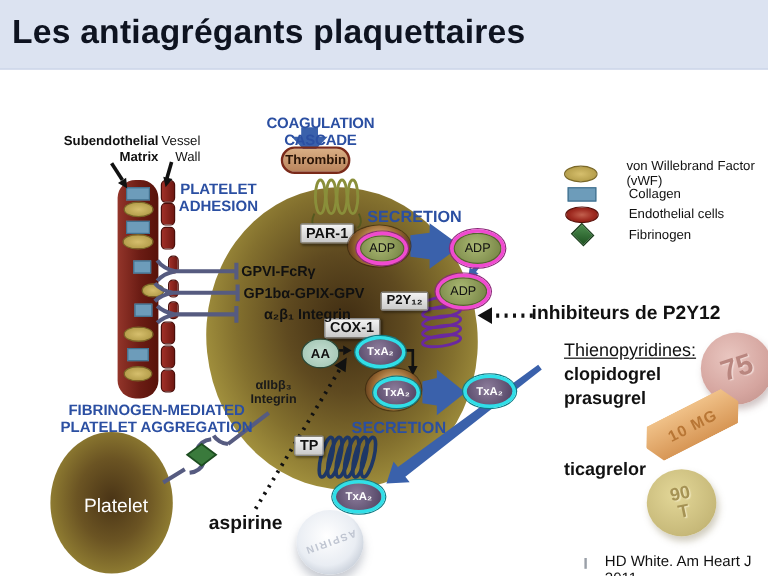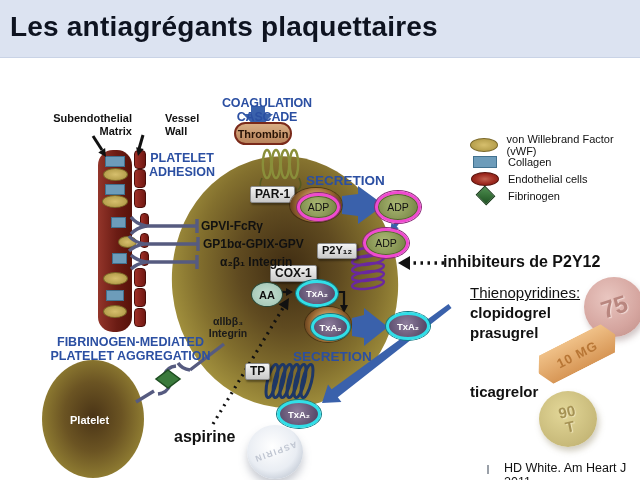--- a/index.html
+++ b/index.html
@@ -30,41 +30,41 @@
   .column{position:absolute;left:98px;top:150px;width:34px;height:182px;border-radius:15px;z-index:2;
        background:linear-gradient(90deg,#93352a,#6b1c14 55%,#571209);}
   .col-rect{position:absolute;background:#6d9cba;border:1px solid #41718f;}
   .col-vwf{position:absolute;border-radius:50%;background:radial-gradient(#d6bf6d,#a9923f);border:1px solid #7a6828;}
   .endo{position:absolute;width:10px;height:17px;border-radius:4px;z-index:2;
        background:linear-gradient(90deg,#a03028,#701812);border:1px solid #4a0e0a;}
   .endo.sm{width:7px;height:13px;}
   .lbl{position:absolute;color:#111;line-height:1.15;}
   svg.net{position:absolute;left:0;top:0;z-index:3;}
   .z4{z-index:4;}
-  .legend-row{display:flex;align-items:center;height:17px;gap:8px;}
+  .legend-row{display:flex;align-items:center;height:17px;gap:24px;}
   .swwrap{width:30px;display:flex;justify-content:center;align-items:center;}
   .sw-vwf{width:26px;height:12px;border-radius:50%;background:radial-gradient(#d6bf6d,#a9923f);border:1px solid #7a6828;}
   .sw-col{width:22px;height:10px;background:#6d9cba;border:1px solid #41718f;}
   .sw-endo{width:26px;height:12px;border-radius:50%;background:radial-gradient(ellipse at center,#c2604e 0%,#9e2a20 55%,#7c1b12);border:1px solid #58100a;}
   .sw-fib{width:11px;height:11px;background:linear-gradient(135deg,#4e8f50,#1e5221);border:1px solid #143a16;transform:rotate(45deg) scaleX(1.15);}
   .legend-label{font-size:11px;color:#111;}
   .pill{position:absolute;display:flex;align-items:center;justify-content:center;z-index:2;}
 </style>
 </head>
 <body>
 
 <div class="slide">
 
   <div class="header">
     <div class="title">Les antiagrégants plaquettaires</div>
   </div>
 
   <div class="platelet-main"></div>
   <div class="platelet-small"></div>
-  <div class="lbl z4" style="left:70px;top:414px;width:50px;text-align:left;color:#fff;font-weight:bold;font-size:11px;">Platelet</div>
+  <div class="lbl z4" style="left:70px;top:414px;width:50px;text-align:right;color:#fff;font-weight:normal;font-size:16px;">Platelet</div>
 
   <div class="column">
     <div class="col-rect" style="left:7px;top:6px;width:18px;height:9px;"></div>
     <div class="col-vwf" style="left:5px;top:18px;width:23px;height:11px;"></div>
     <div class="col-rect" style="left:7px;top:34px;width:18px;height:9px;"></div>
     <div class="col-vwf" style="left:4px;top:45px;width:24px;height:11px;"></div>
     <div class="col-rect" style="left:13px;top:67px;width:13px;height:9px;"></div>
     <div class="col-vwf" style="left:20px;top:86px;width:17px;height:10px;"></div>
     <div class="col-rect" style="left:14px;top:103px;width:13px;height:9px;"></div>
     <div class="col-vwf" style="left:5px;top:122px;width:23px;height:11px;"></div>
@@ -155,21 +155,21 @@
       <polygon points="289,298 288,310.2 278.6,304.6" fill="#111"></polygon>
     </g>
 
     <g>
       <path d="M224,344 L190,370 M190,370 Q182,369 178,363 M136,402 L154,391 M176,366 q-9,1 -12,9 M158,394 q9,-1 12,-9" stroke="#565b80" stroke-width="3.4" fill="none"></path>
       <polygon points="168,370 180,379 168,388 156,379" fill="#3a7a3c" stroke="#1d4d20" stroke-width="1.5"></polygon>
     </g>
   </svg>
 
   <div class="lbl z4" style="left:50px;top:112px;width:82px;text-align:right;font-size:11px;font-weight:600;">Subendothelial Matrix</div>
-  <div class="lbl z4" style="left:125px;top:112px;width:42px;text-align:left;font-size:11px;font-weight:700;margin-left:40px;">Vessel Wall</div>
+  <div class="lbl z4" style="left:125px;top:112px;width:42px;text-align:right;font-size:11px;font-weight:400;">Vessel Wall</div>
 
   <div class="blue z4" style="left:197px;top:96px;width:140px;font-size:12.5px;letter-spacing:-0.2px;">COAGULATION CASCADE</div>
   <div class="blue z4" style="left:148px;top:151px;width:68px;font-size:12.5px;">PLATELET ADHESION</div>
   <div class="blue z4" style="left:306px;top:173px;width:72px;font-size:13.5px;">SECRETION</div>
   <div class="blue z4" style="left:293px;top:349px;width:72px;font-size:13.5px;">SECRETION</div>
   <div class="blue z4" style="left:48px;top:335px;width:165px;font-size:12.5px;">FIBRINOGEN-MEDIATED PLATELET AGGREGATION</div>
 
   <div class="abs z4" style="left:234px;top:122px;width:54px;height:19px;border-radius:12px;
        background:linear-gradient(#d9ae84,#b9845c);border:2px solid #7a2a1a;display:flex;align-items:center;justify-content:center;
        font-size:11px;font-weight:600;color:#2a1406;">Thrombin</div>

